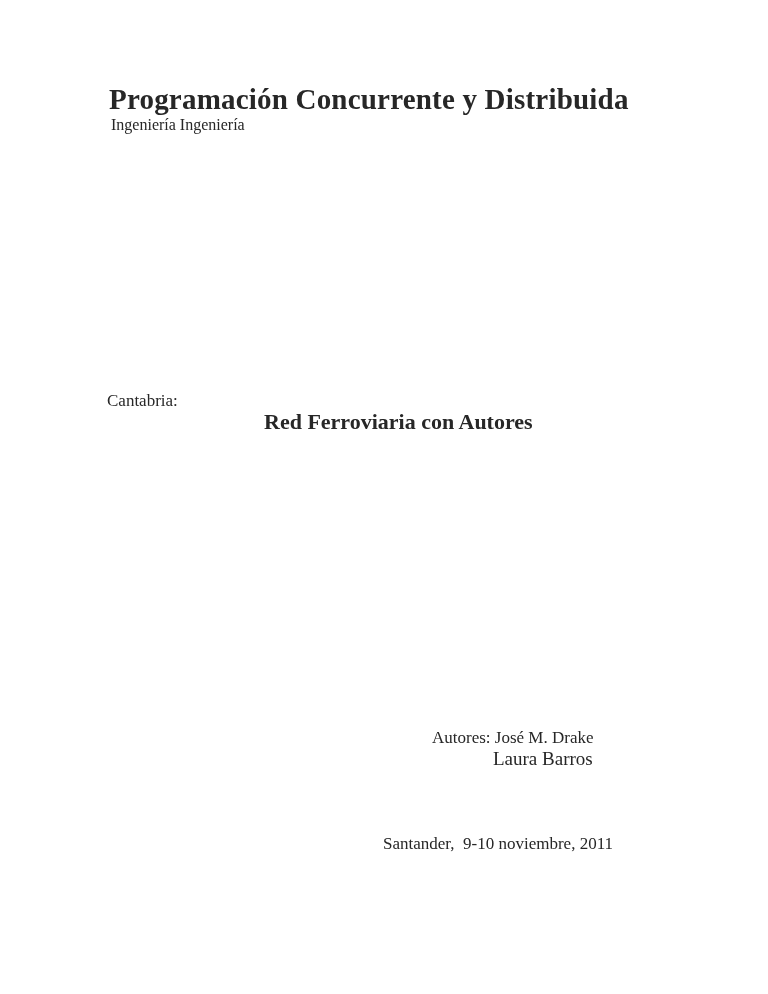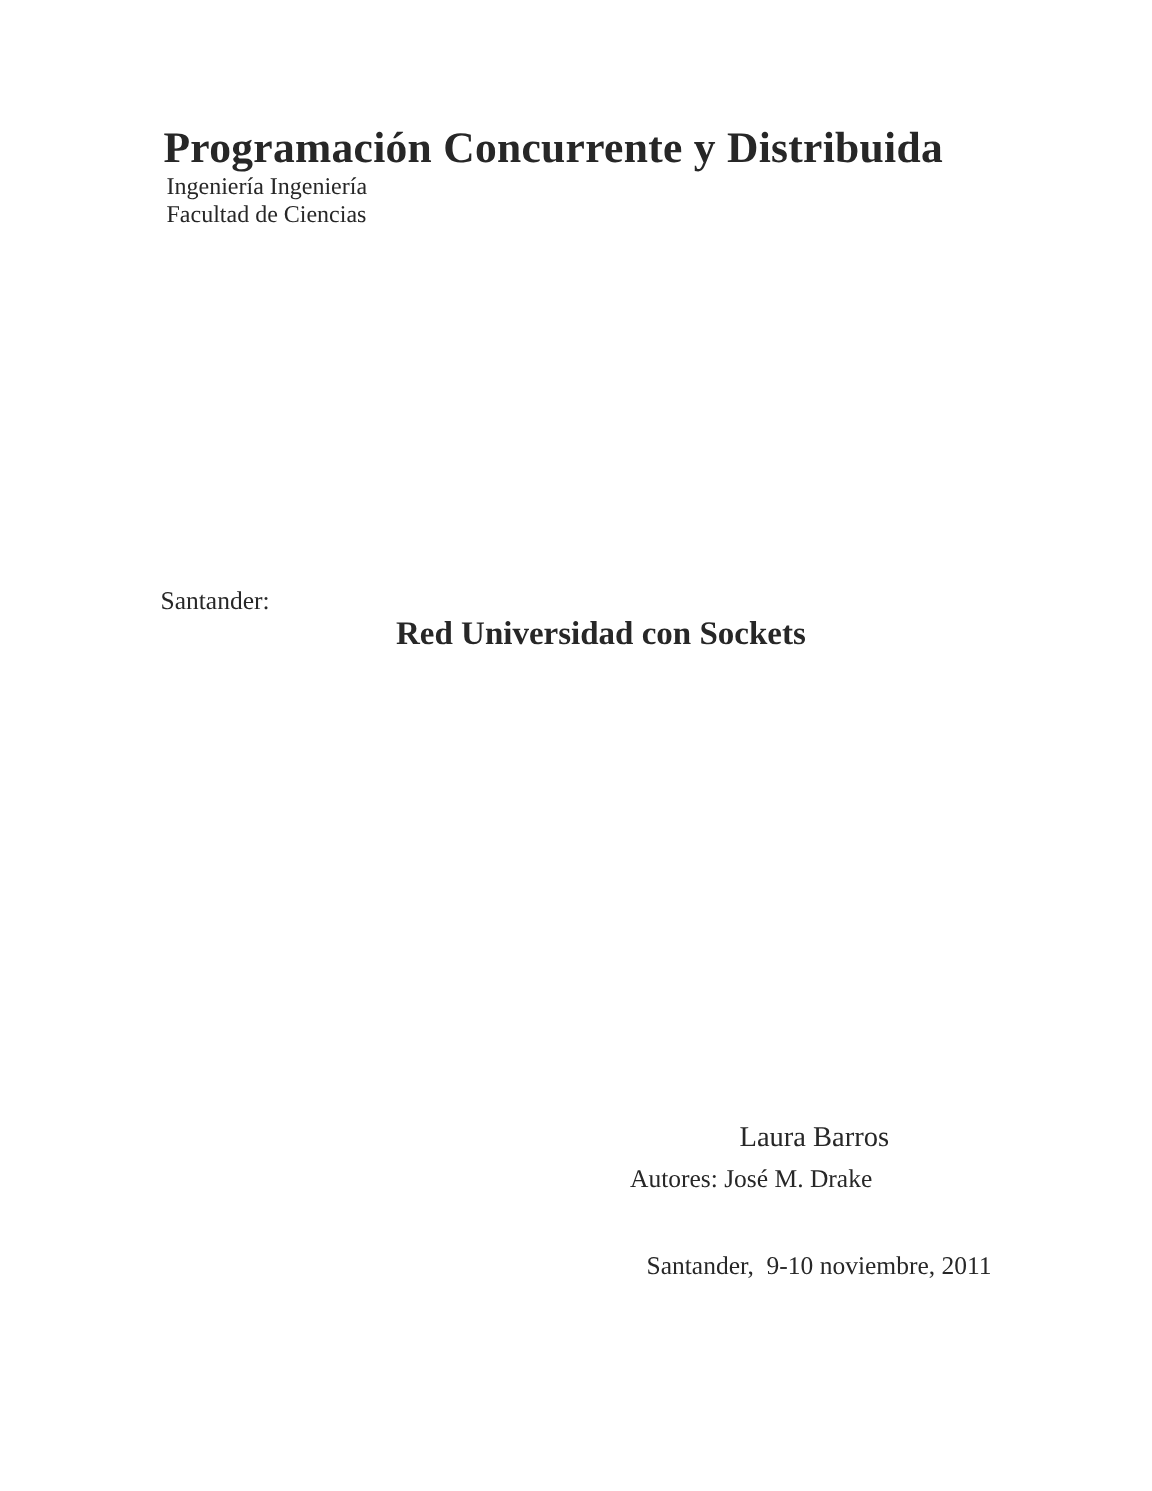--- a/index.html
+++ b/index.html
@@ -46,60 +46,57 @@
     position: absolute;
     left: 264px;
     top: 409px;
     font-size: 22px;
     line-height: 26px;
     font-weight: bold;
     white-space: nowrap;
   }
   .author-line-1 {
     position: absolute;
-    left: 420px;
+    left: 432px;
     top: 728px;
     font-size: 17px;
     line-height: 20px;
     white-space: nowrap;
-    margin-top: 48px;
   }
   .author-line-2 {
     position: absolute;
     left: 493px;
     top: 749px;
     font-size: 19px;
     line-height: 20px;
     white-space: nowrap;
   }
   .date-line {
     position: absolute;
     left: 383px;
     top: 834px;
     font-size: 17px;
     line-height: 20px;
     white-space: pre;
-    margin-left: 48px;
   }
 </style>
 </head>
 <body>
 
 <div class="page">
 
   <div class="main-title">Programación Concurrente y Distribuida</div>
 
   <div class="subtitle-block">
     <div>Ingeniería Ingeniería</div>
-    <div>Facultad de Ciencias</div>
   </div>
 
-  <div class="doc-label">Santander:</div>
+  <div class="doc-label">Cantabria:</div>
 
-  <div class="doc-title">Red Universidad con Sockets</div>
+  <div class="doc-title">Red Ferroviaria con Autores</div>
 
   <div class="author-line-1">Autores: José M. Drake</div>
 
   <div class="author-line-2">Laura Barros</div>
 
   <div class="date-line">Santander,  9-10 noviembre, 2011</div>
 
 </div>
 
 </body></html>

